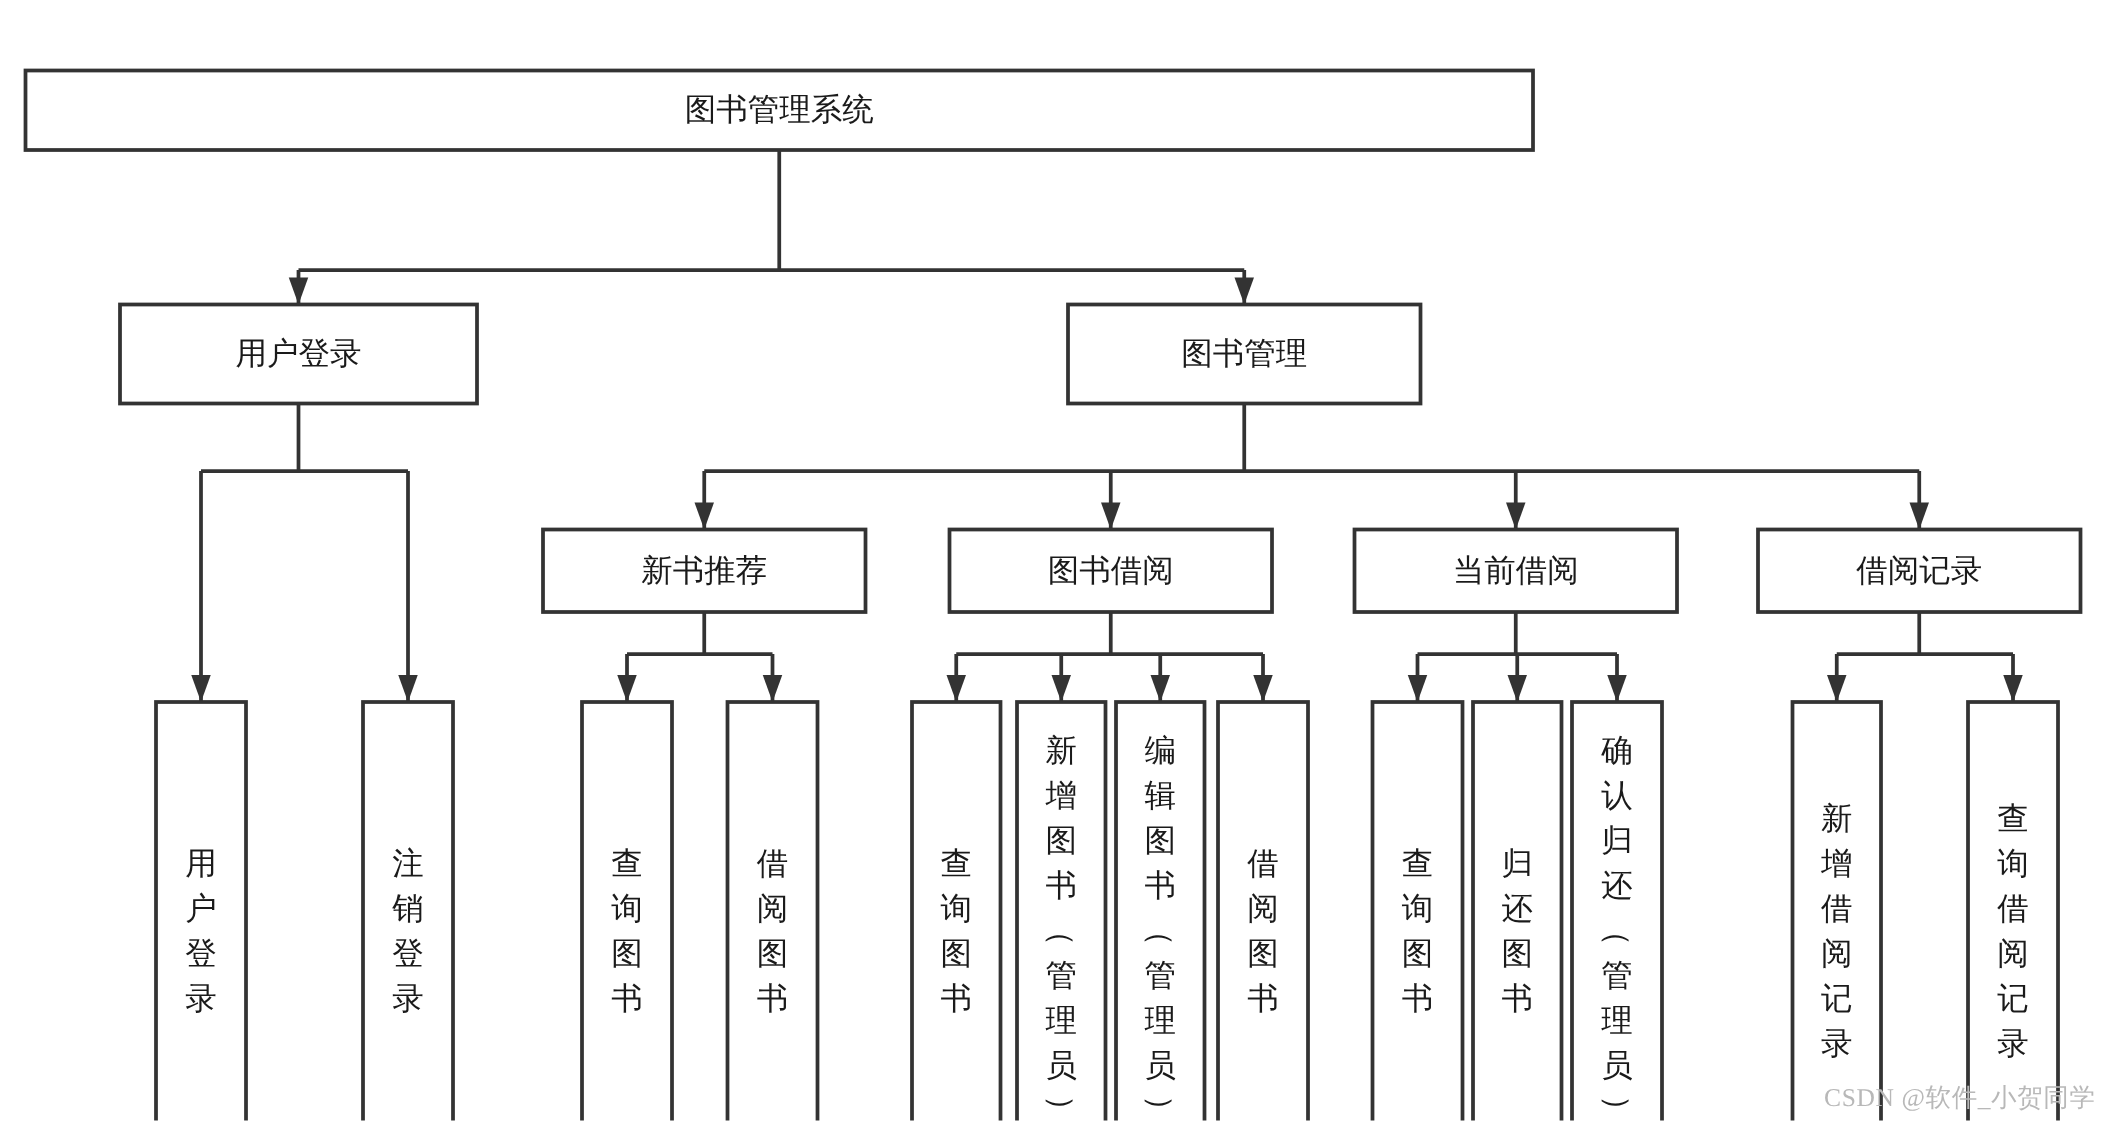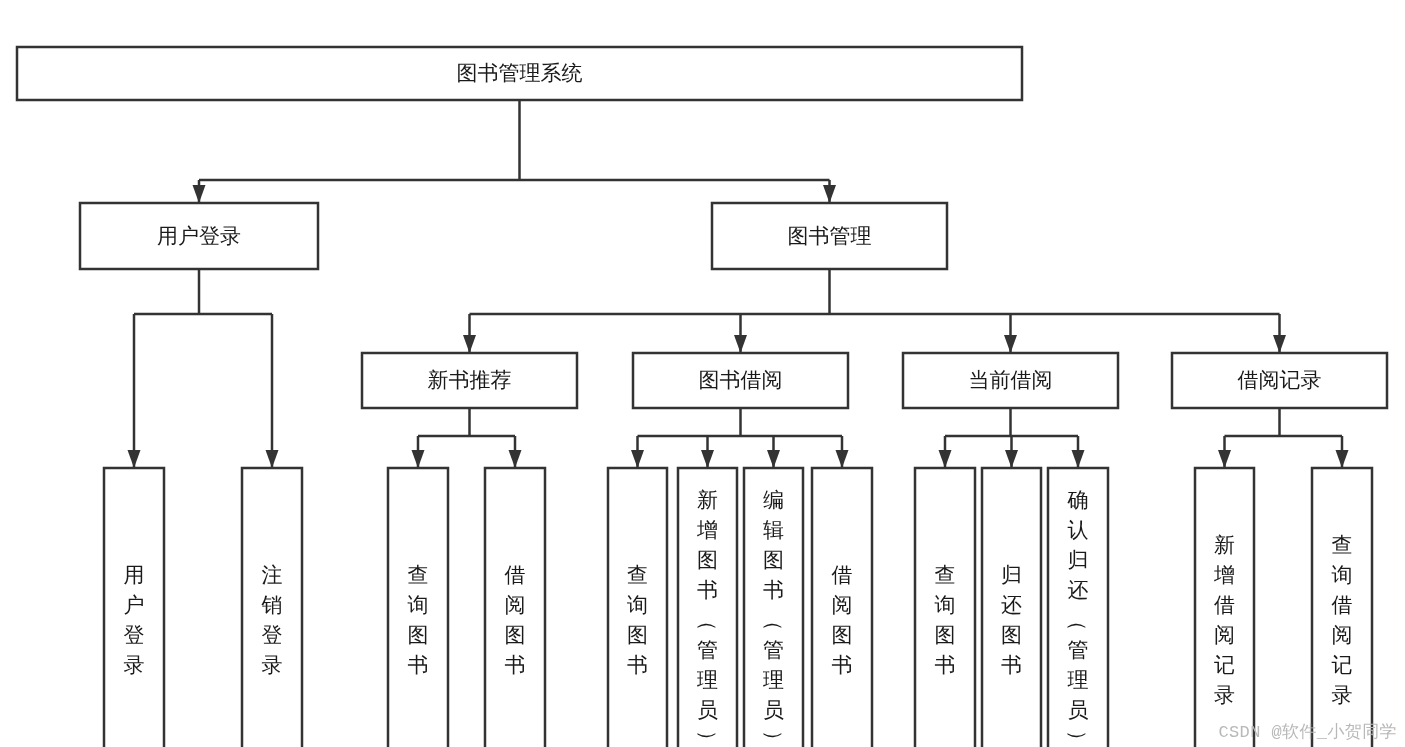--- a/index.html
+++ b/index.html
@@ -47,21 +47,21 @@
   .node-label-v {
     font-family: "Liberation Sans", "DejaVu Sans", sans-serif;
     font-size: 21px;
     fill: #1a1a1a;
     text-anchor: middle;
   }
   .watermark {
     position: absolute;
     right: 8px;
     bottom: 4px;
-    font-family: Liberation Mono, monospace;
+    font-family: Liberation Serif, serif;
     font-size: 17px;
     color: #b8b8b8;
     white-space: nowrap;
     letter-spacing: 0.4px;
     text-align: center;
   }
 </style>
 </head>
 <body>
 

